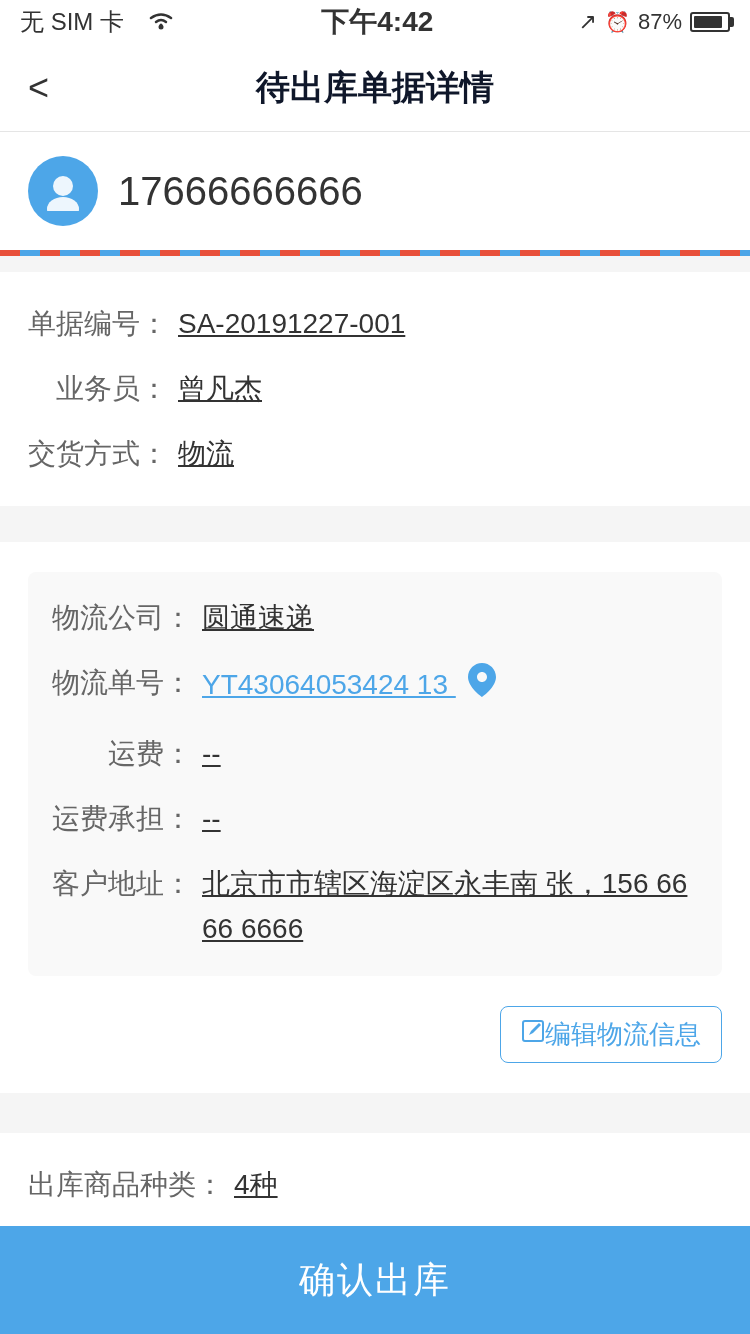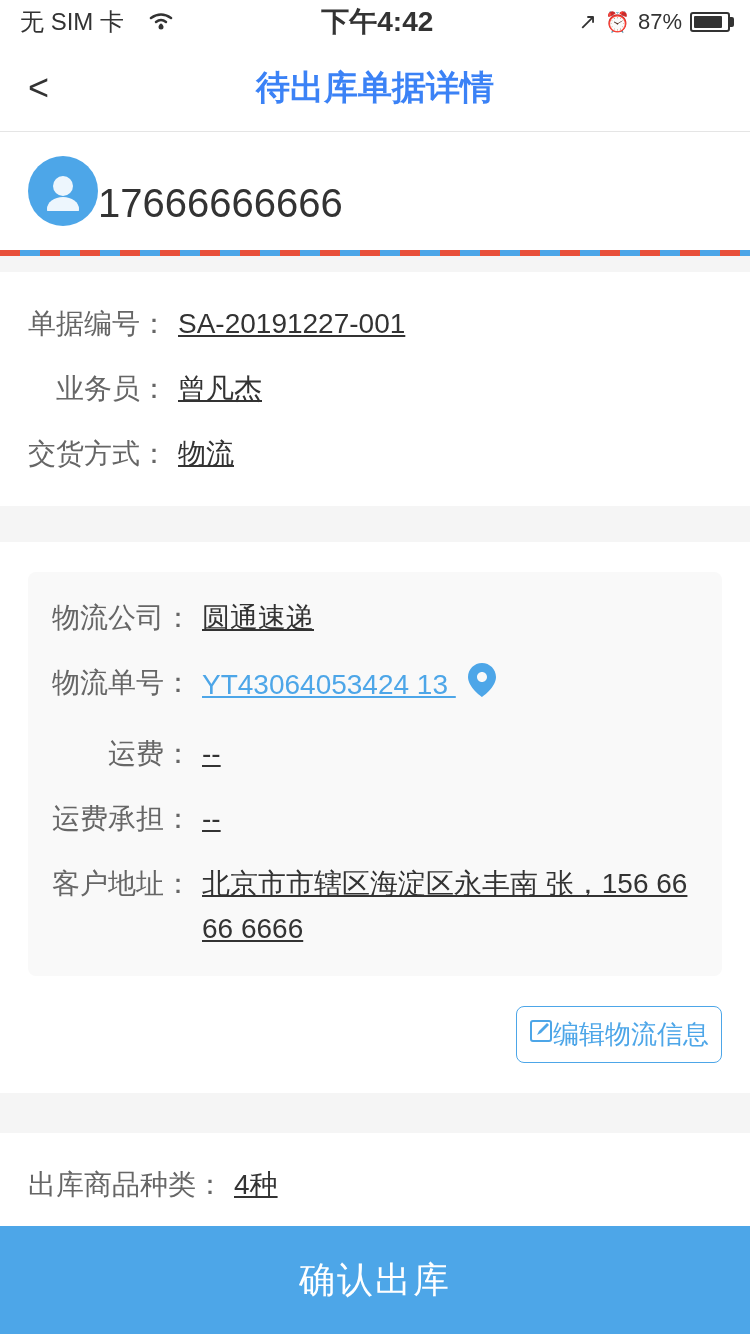--- a/index.html
+++ b/index.html
@@ -54,29 +54,30 @@
     .nav-back {
       position: absolute;
       left: 28px;
       font-size: 36px;
       color: #333;
       cursor: pointer;
     }
     .nav-title {
       font-size: 34px;
       font-weight: 600;
-      color: #3b82f6;
+      color: #0f172a;
     }
 
     
     .user-header {
       background: #fff;
       padding: 24px 28px;
       display: flex;
-      align-items: flex-end;
+      align-items: center;
+      gap: 20px;
       margin-bottom: 0;
     }
     .user-avatar {
       width: 70px;
       height: 70px;
       border-radius: 50%;
       background: #4da6e8;
       display: flex;
       align-items: center;
       justify-content: center;
@@ -147,21 +148,21 @@
       margin-left: 12px;
       vertical-align: middle;
     }
 
     
     .edit-btn {
       float: right;
       border: 1.5px solid #4da6e8;
       color: #4da6e8;
       border-radius: 8px;
-      padding: 10px 12px;
+      padding: 10px 20px;
       font-size: 26px;
       background: #fff;
       display: flex;
       align-items: center;
       gap: 0;
       cursor: pointer;
       margin-top: 10px;
     }
 
     

